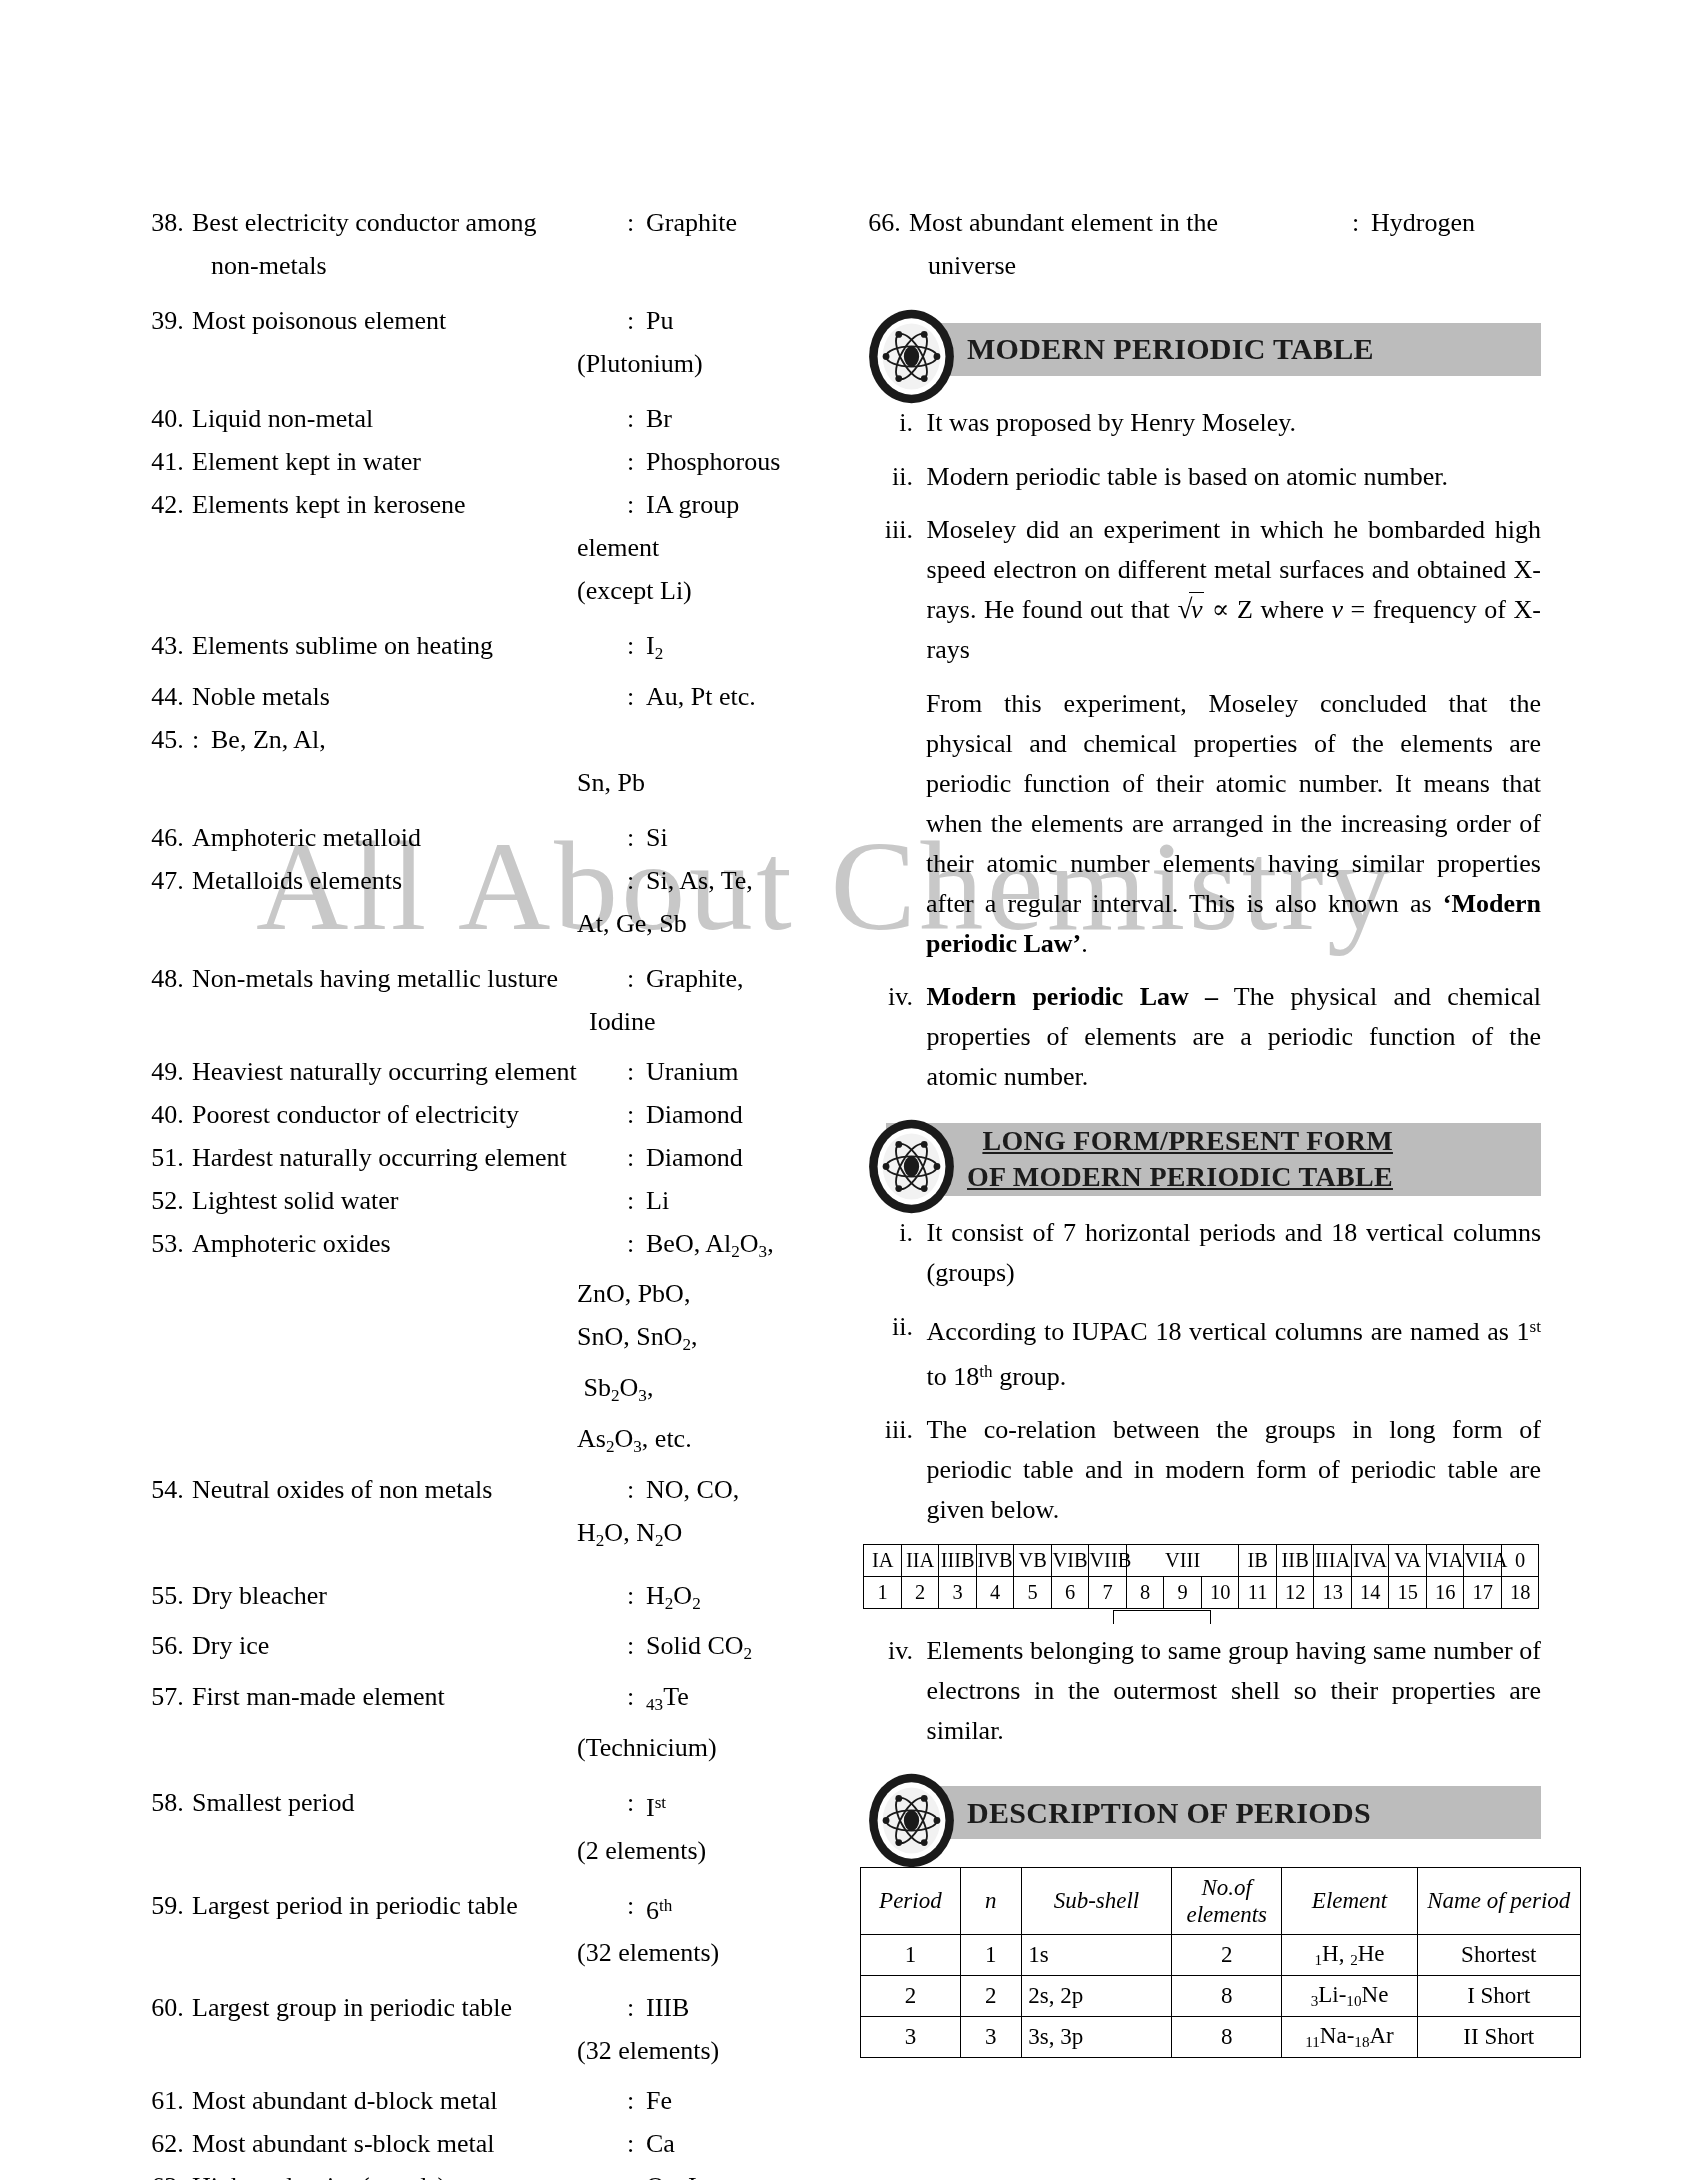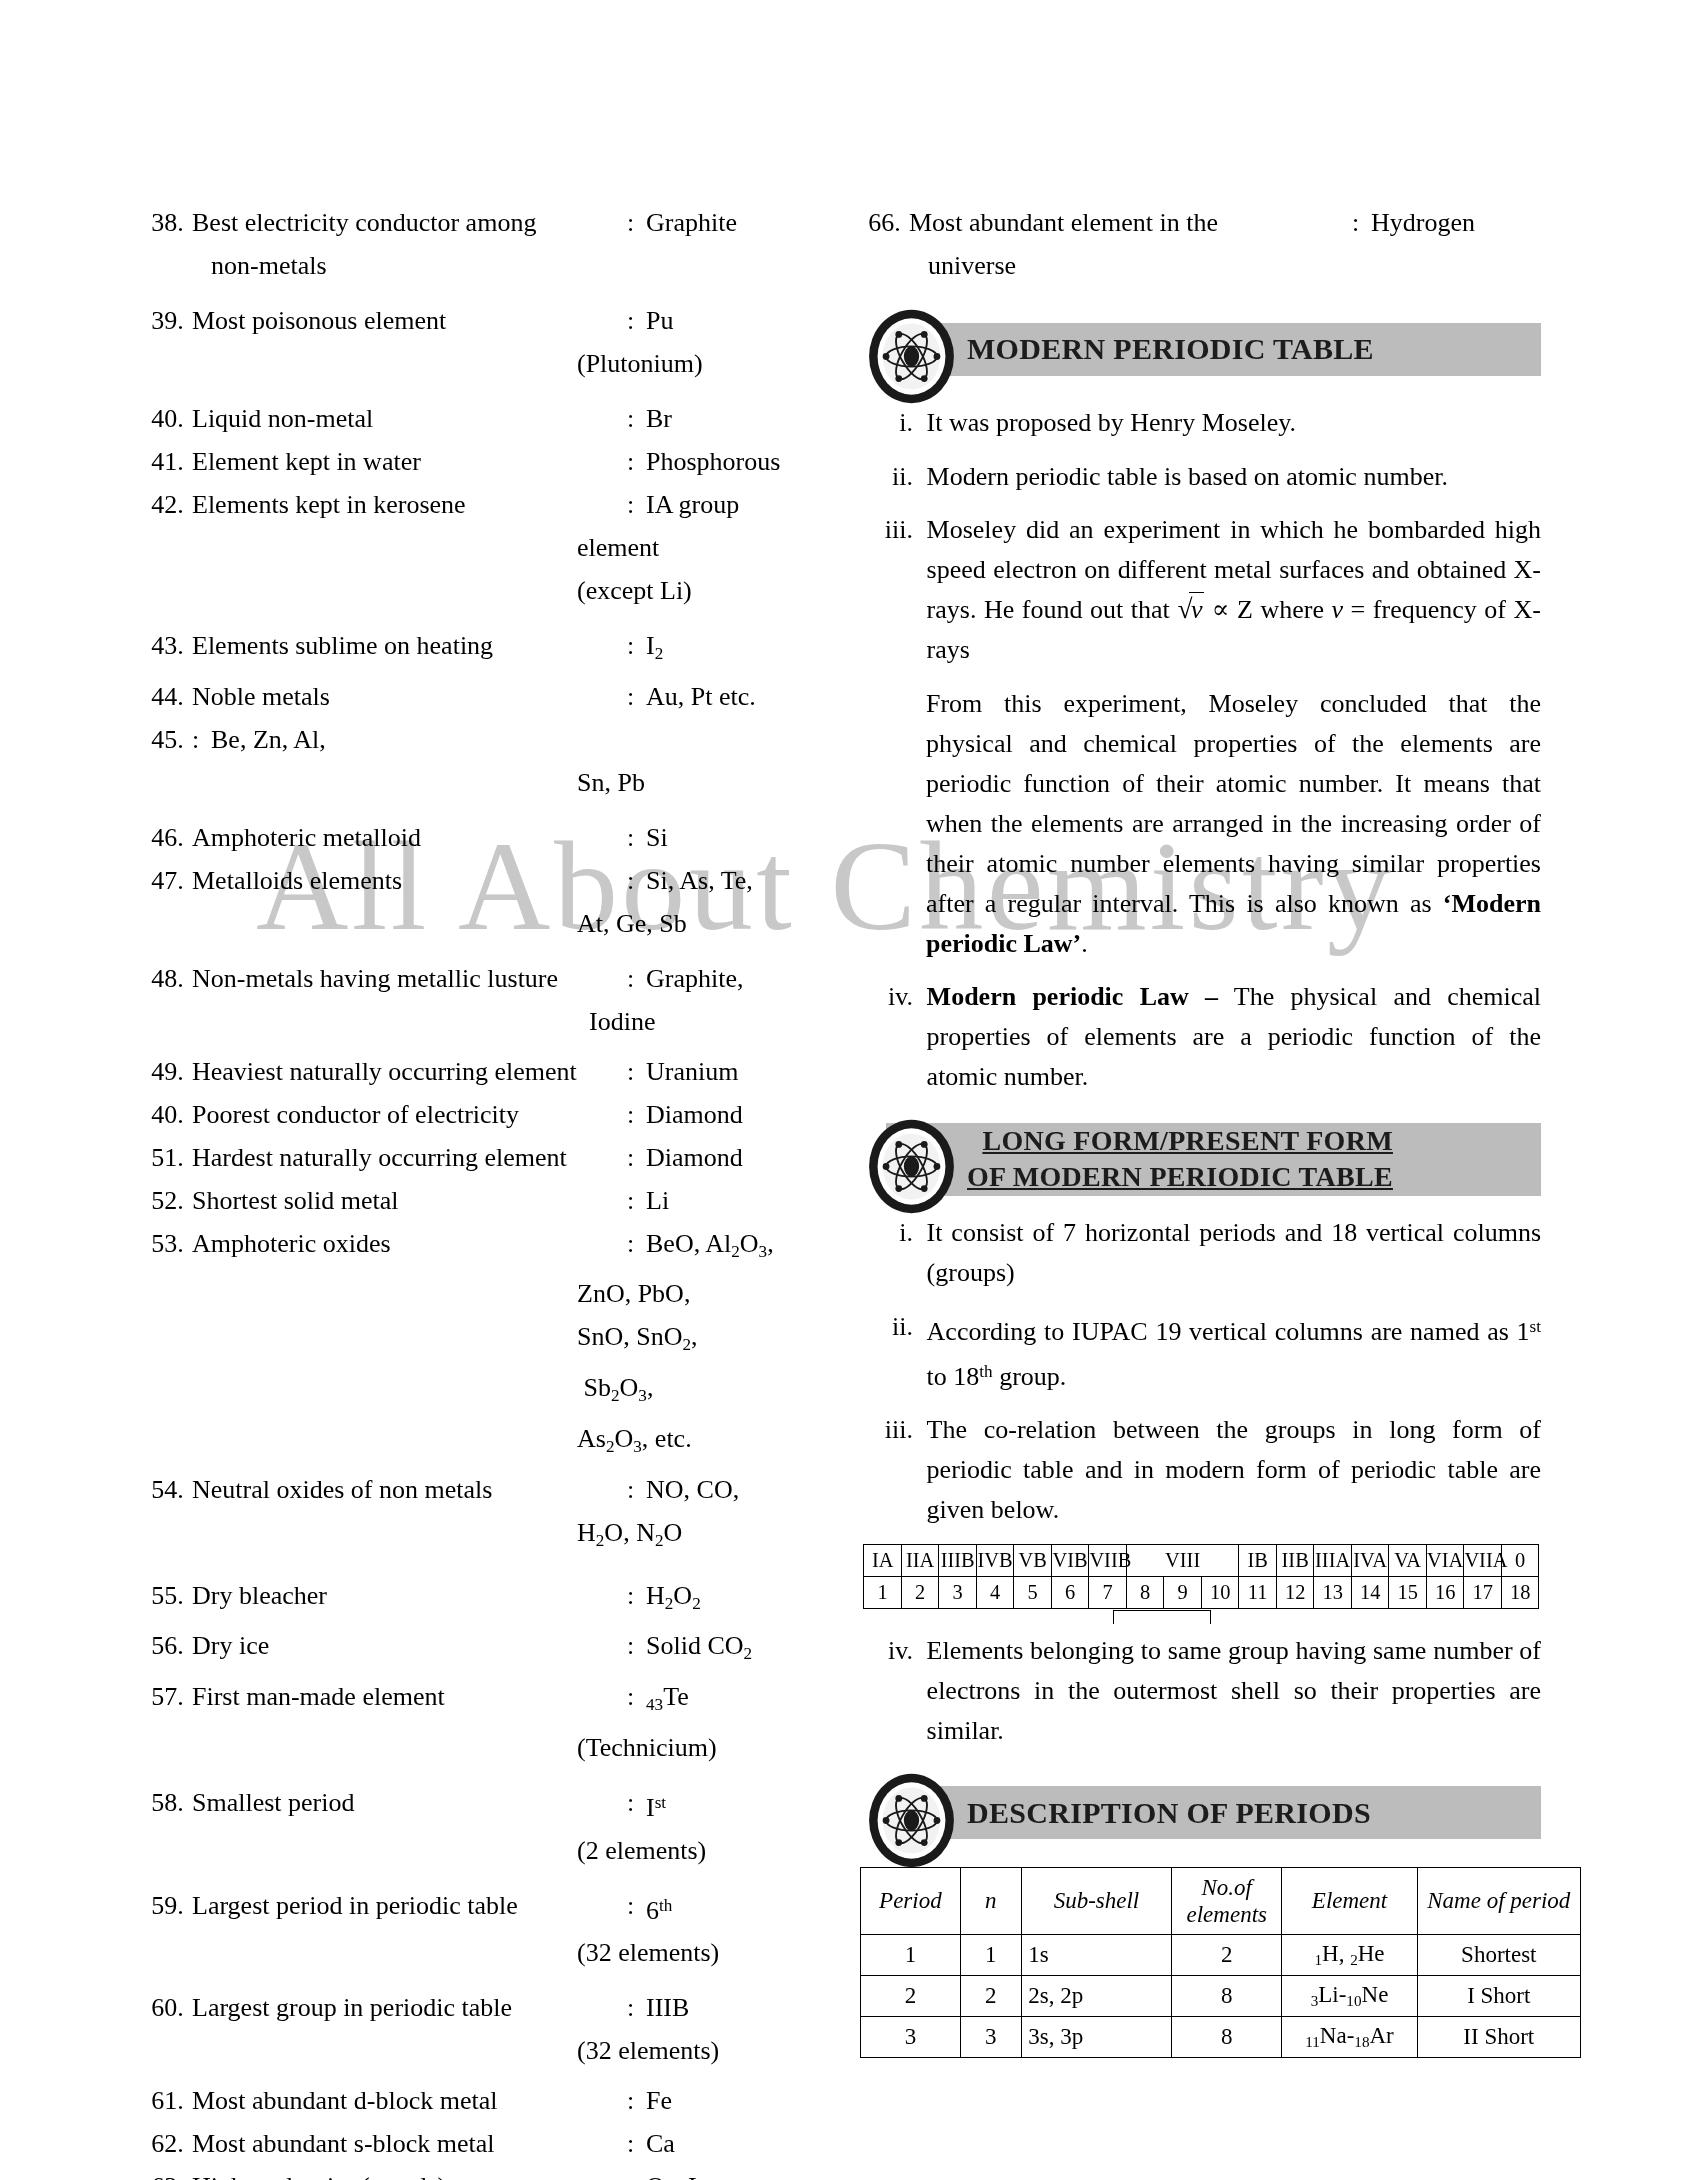--- a/index.html
+++ b/index.html
@@ -211,21 +211,21 @@
 
     <div class="fact wide">
       <span class="num">51.</span>
       <span class="label">Hardest naturally occurring element</span>
       <span class="colon">:</span>
       <span class="val">Diamond</span>
     </div>
 
     <div class="fact">
       <span class="num">52.</span>
-      <span class="label">Shortest solid metal</span>
+      <span class="label">Lightest solid water</span>
       <span class="colon">:</span>
       <span class="val">Li</span>
     </div>
 
     <div class="fact">
       <span class="num">53.</span>
       <span class="label">Amphoteric oxides</span>
       <span class="colon">:</span>
       <span class="val">BeO, Al<sub>2</sub>O<sub>3</sub>,</span>
     </div>
@@ -405,21 +405,21 @@
       </div>
     </div>
 
     <ul class="rlist">
       <li>
         <span class="rn">i.</span>
         <span class="rtxt">It consist of 7 horizontal periods and 18 vertical columns (groups)</span>
       </li>
       <li>
         <span class="rn">ii.</span>
-        <span class="rtxt"><span>According to IUPAC 19 vertical columns are named as 1</span><sup>st</sup><span> to 18</span><sup>th</sup><span> group.</span></span>
+        <span class="rtxt"><span>According to IUPAC 18 vertical columns are named as 1</span><sup>st</sup><span> to 18</span><sup>th</sup><span> group.</span></span>
       </li>
       <li>
         <span class="rn">iii.</span>
         <span class="rtxt">The co-relation between the groups in long form of periodic table and in modern form of periodic table are given below.</span>
       </li>
     </ul>
 
     <div class="gtwrap">
       <table class="gt">
         <tbody>

